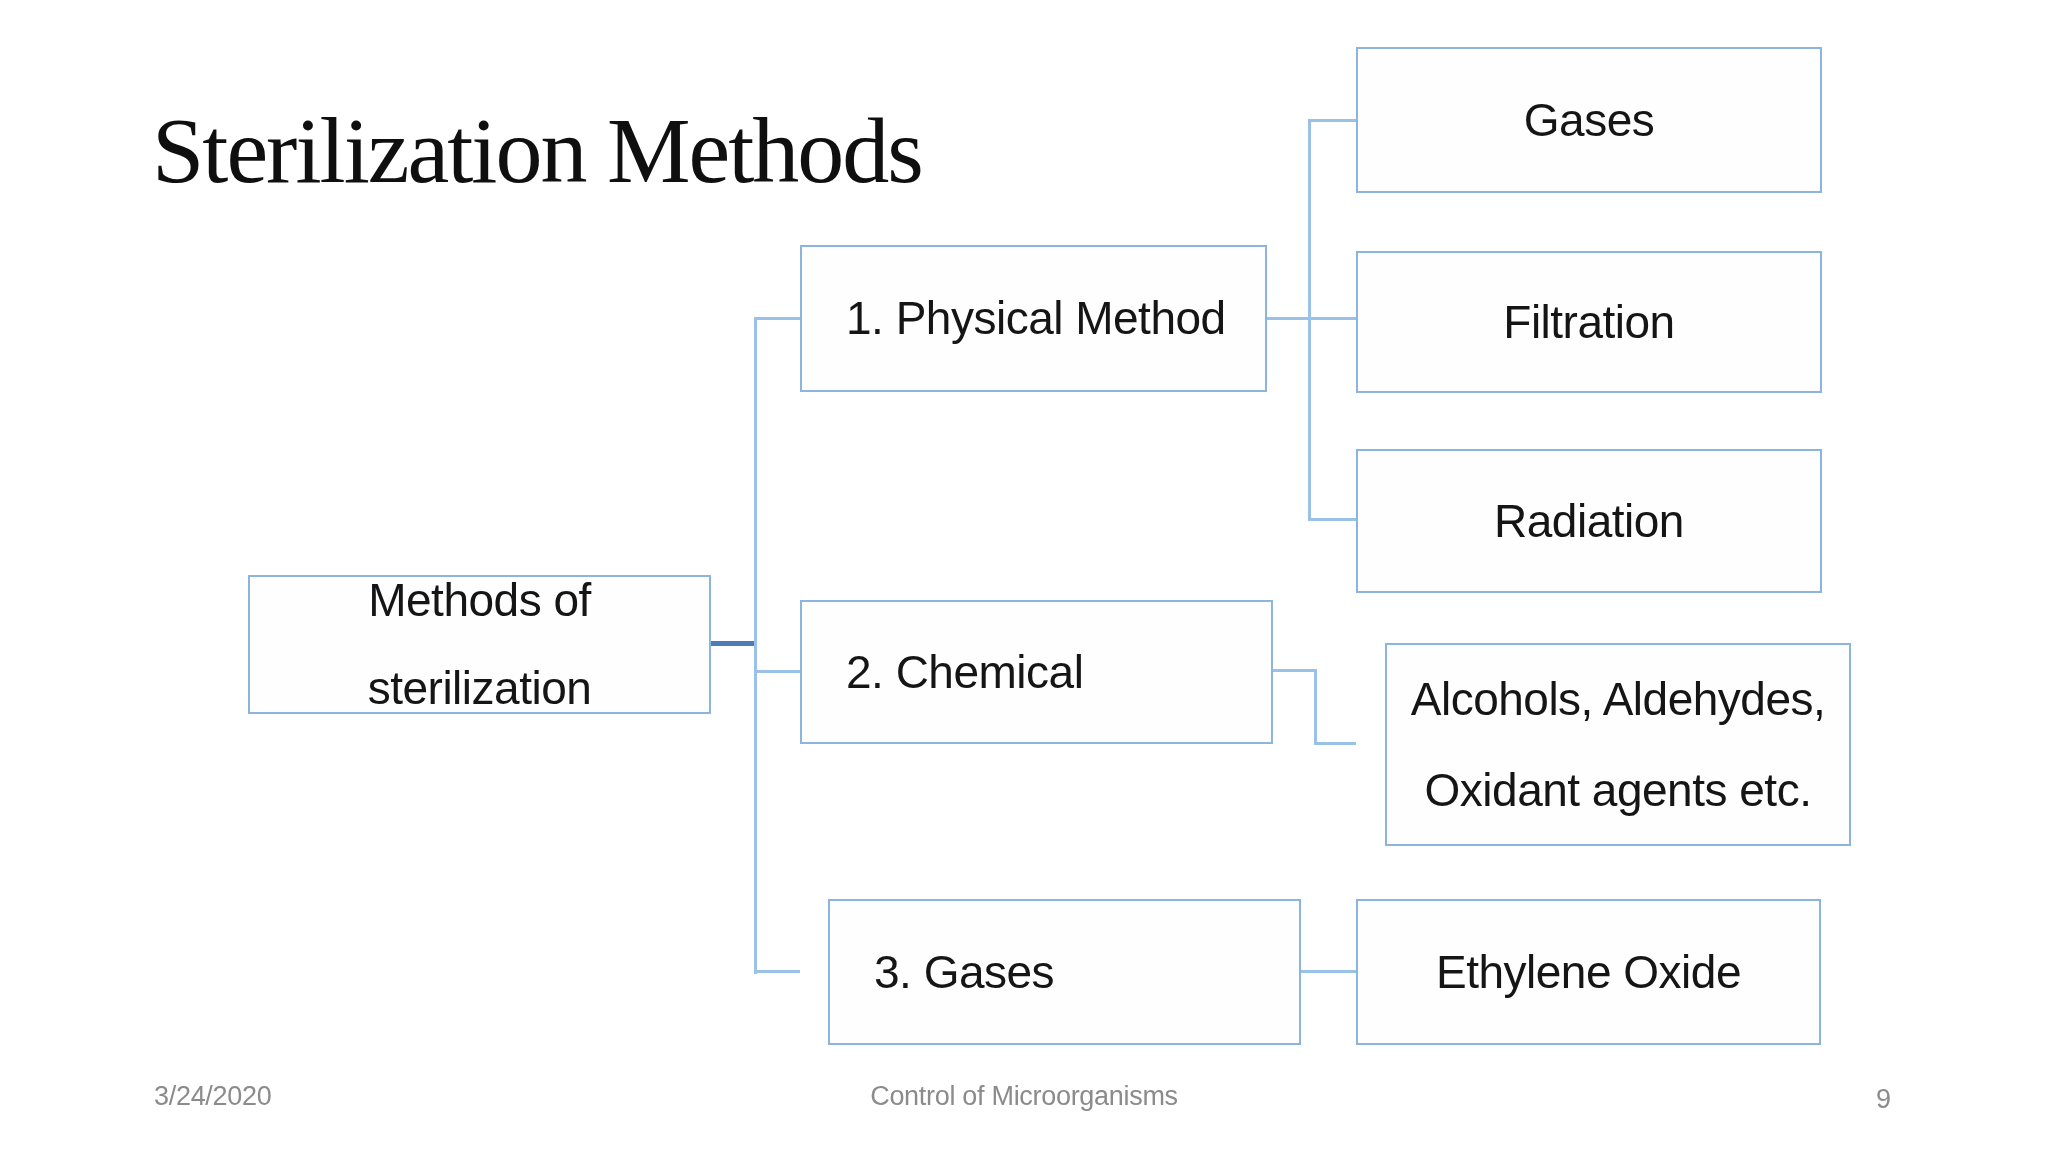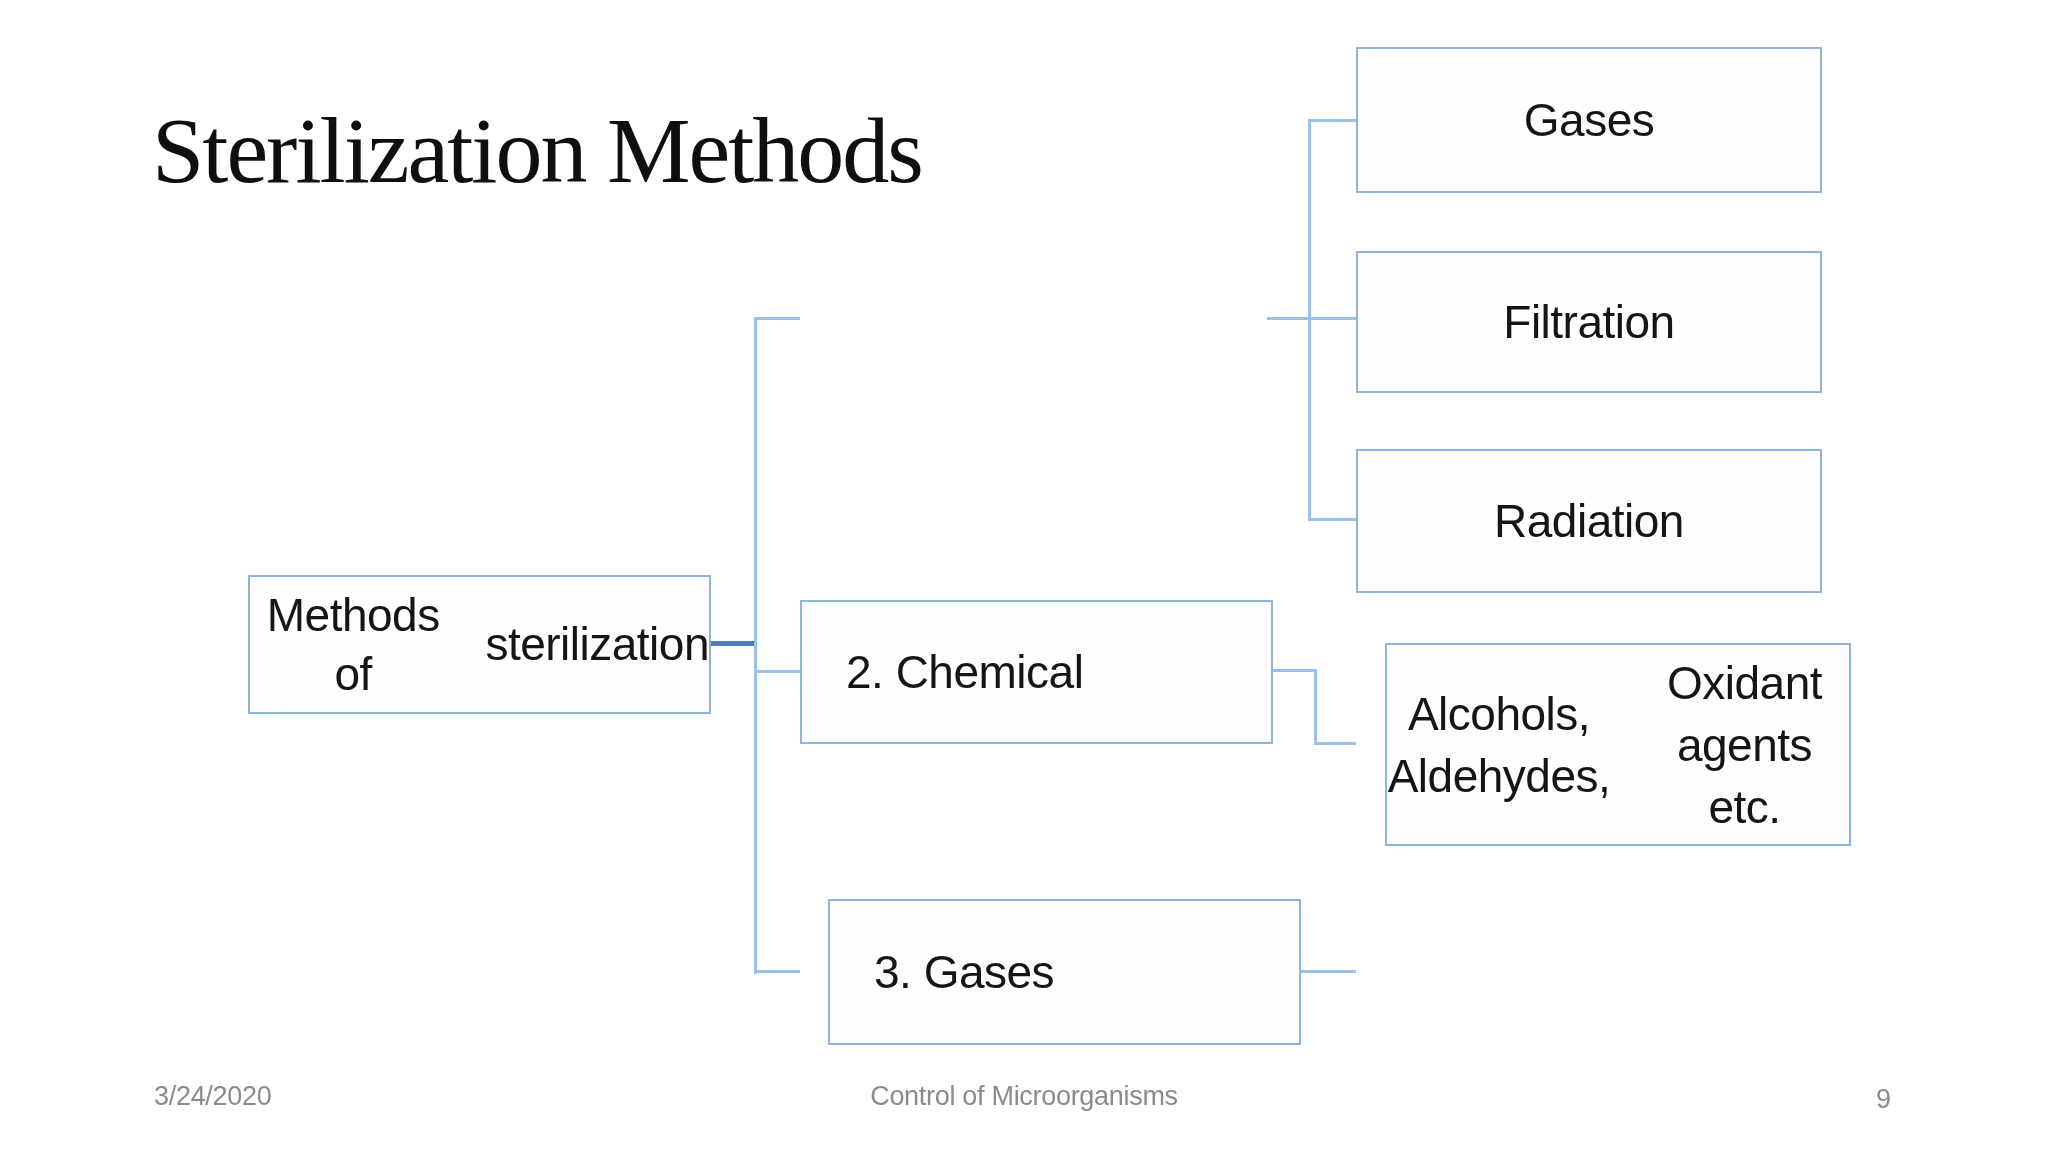--- a/index.html
+++ b/index.html
@@ -12,21 +12,21 @@
        font-family:"Liberation Sans",sans-serif;}
   .slide{position:relative;width:2048px;height:1152px;background:var(--background);}
 
   .title{position:absolute;left:152px;top:92px;margin:0;font-family:"Liberation Serif",serif;
          font-weight:400;font-size:94px;letter-spacing:-2px;color:#0f0f0f;line-height:1.25;}
 
   .box{position:absolute;box-sizing:border-box;border:2px solid var(--box-border);
        background:var(--box-fill);display:flex;align-items:center;justify-content:center;
        font-size:46px;letter-spacing:-0.5px;color:var(--text);line-height:1.28;}
   .box.left{justify-content:flex-start;padding-left:44px;}
-  .box.multi{flex-direction:row;gap:29px;}
+  .box.multi{flex-direction:column;gap:29px;}
   .box .line{display:block;text-align:center;}
 
   #box-methods   {left:248px; top:575px; width:463px; height:139px;}
   #box-physical  {left:800px; top:245px; width:467px; height:147px;}
   #box-chemical  {left:800px; top:600px; width:473px; height:144px;}
   #box-gases     {left:828px; top:899px; width:473px; height:146px;}
   #box-heat      {left:1356px;top:47px;  width:466px; height:146px;}
   #box-filtration{left:1356px;top:251px; width:466px; height:142px;}
   #box-radiation {left:1356px;top:449px; width:466px; height:144px;}
   #box-alcohols  {left:1385px;top:643px; width:466px; height:203px;line-height:62px;}
@@ -72,38 +72,44 @@
   <div class="seg" id="c-chemical-out"></div>
   <div class="seg" id="c-chemical-down"></div>
   <div class="seg" id="c-stub-alcohols"></div>
   <div class="seg" id="c-gases-out"></div>
 
   <div class="box multi" id="box-methods">
     <span class="line">Methods of</span>
     <span class="line">sterilization</span>
   </div>
 
+  <div class="box left" id="box-physical">
+    <span>1. Physical Method</span>
+  </div>
   <div class="box left" id="box-chemical">
     <span>2. Chemical</span>
   </div>
   <div class="box left" id="box-gases">
     <span>3. Gases</span>
   </div>
 
   <div class="box" id="box-heat">
     <span>Gases</span>
   </div>
   <div class="box" id="box-filtration">
     <span>Filtration</span>
   </div>
   <div class="box" id="box-radiation">
     <span>Radiation</span>
   </div>
   <div class="box multi" id="box-alcohols">
     <span class="line">Alcohols, Aldehydes,</span>
     <span class="line">Oxidant agents etc.</span>
   </div>
+  <div class="box" id="box-ethylene">
+    <span>Ethylene Oxide</span>
+  </div>
 
   <div class="footer" id="footer-date">3/24/2020</div>
   <div class="footer" id="footer-center">Control of Microorganisms</div>
   <div class="footer" id="footer-page">9</div>
 
 </div>
 
 </body></html>

